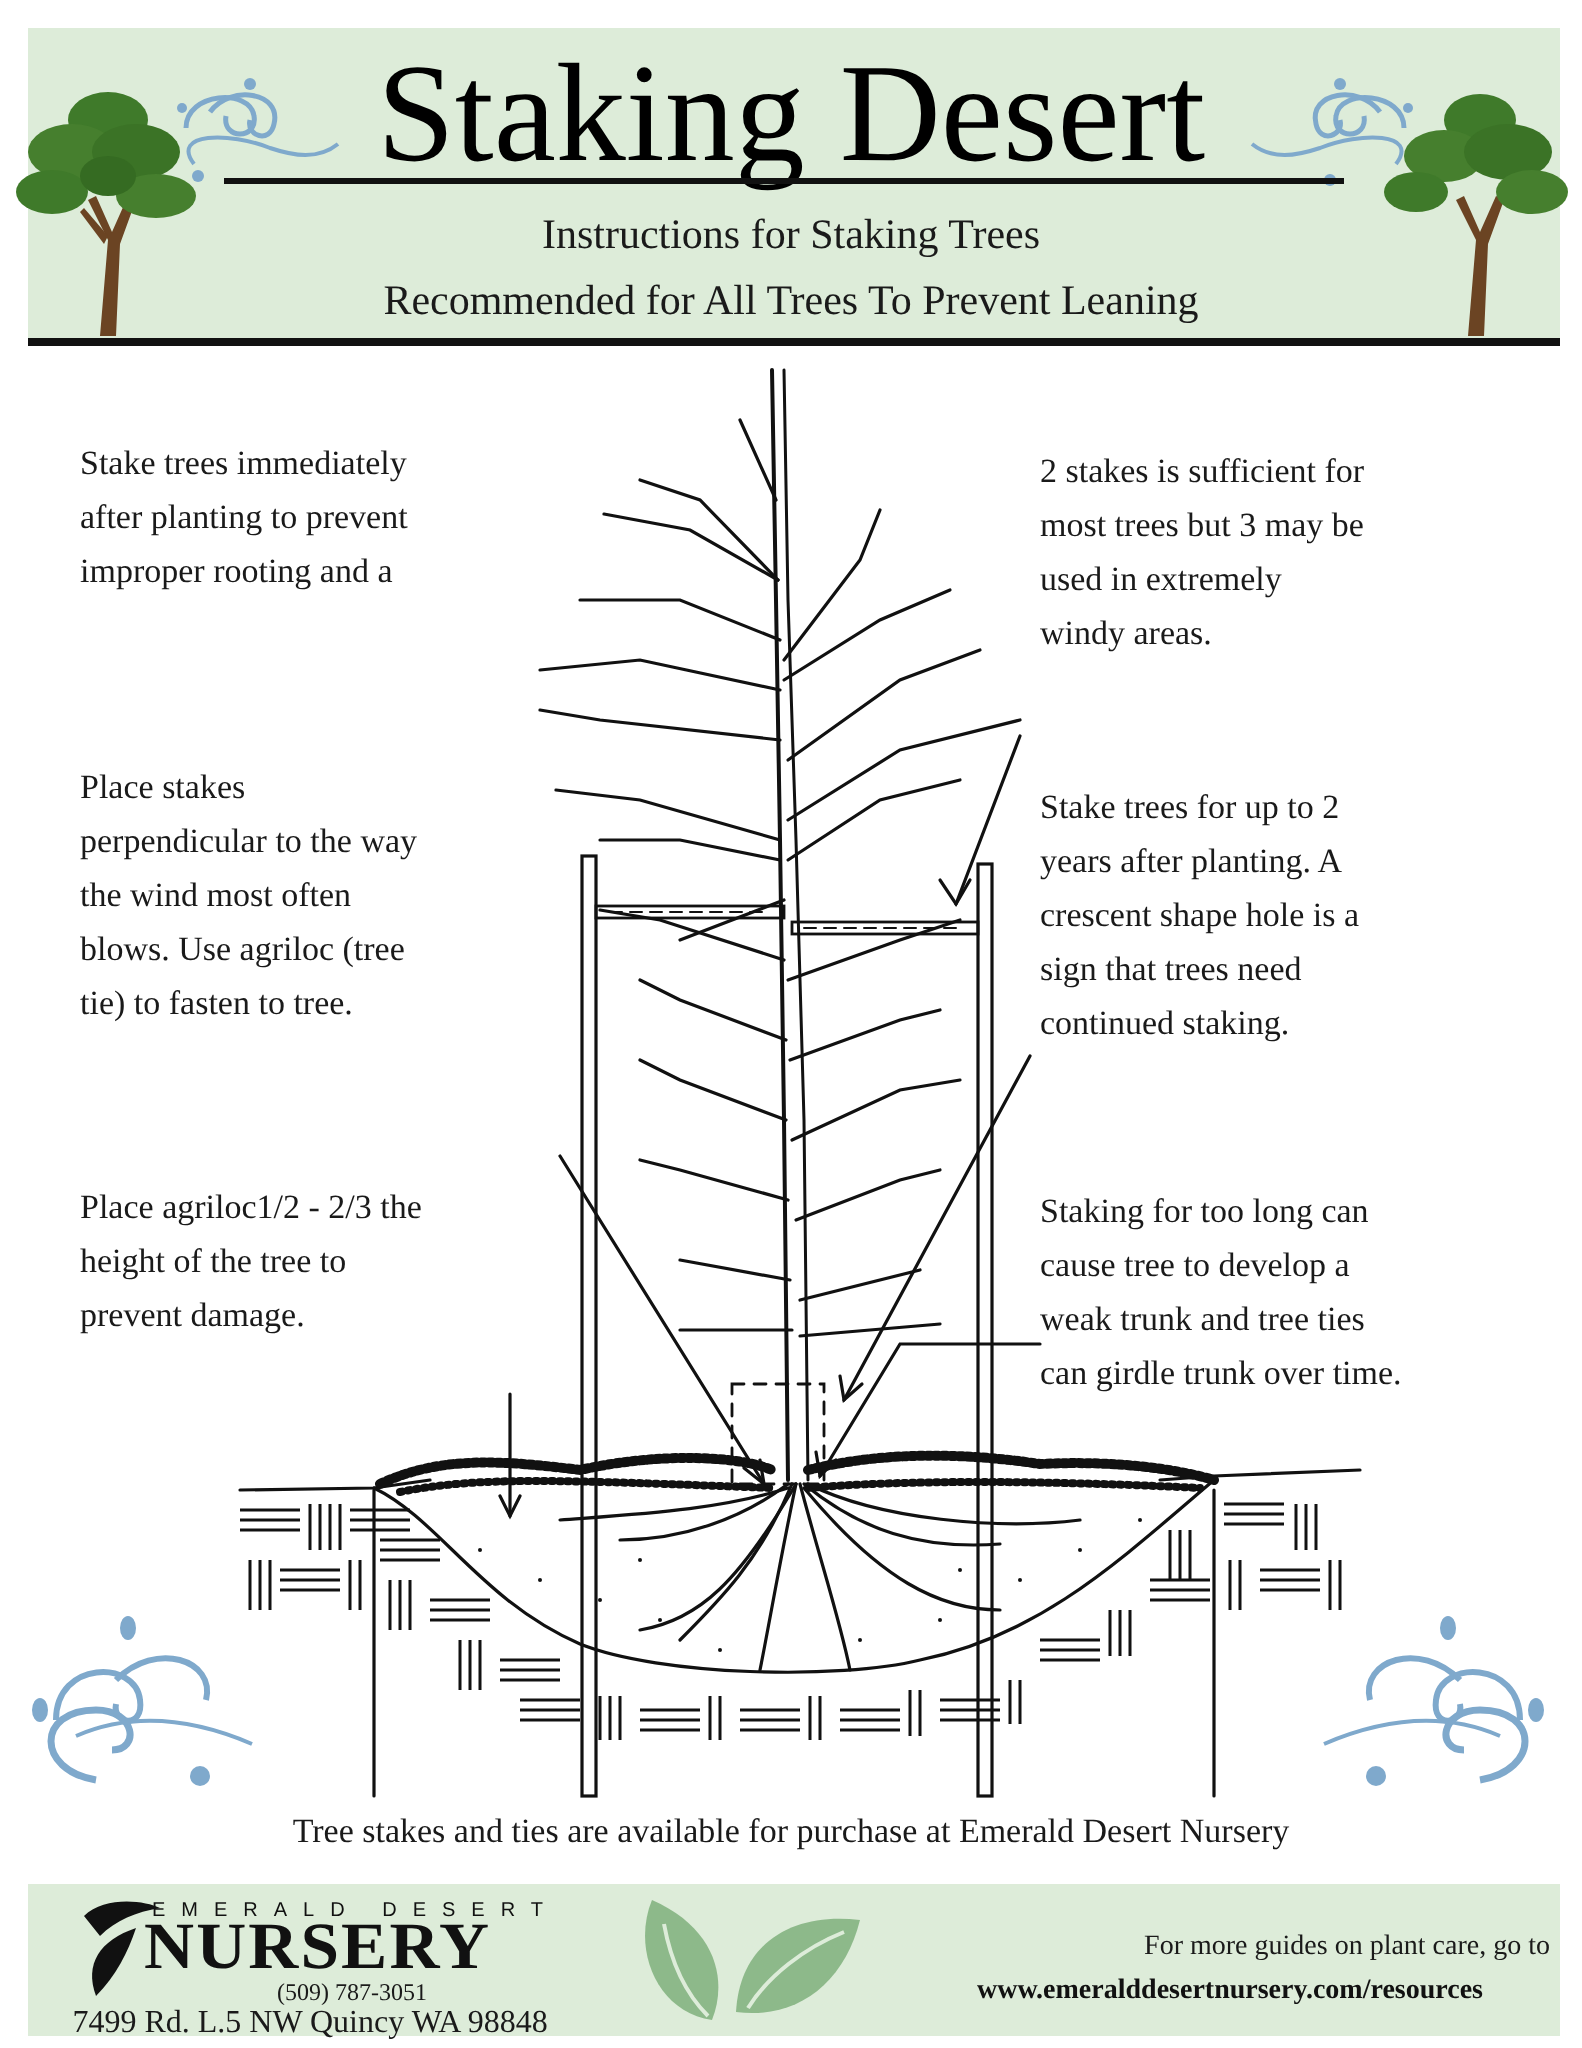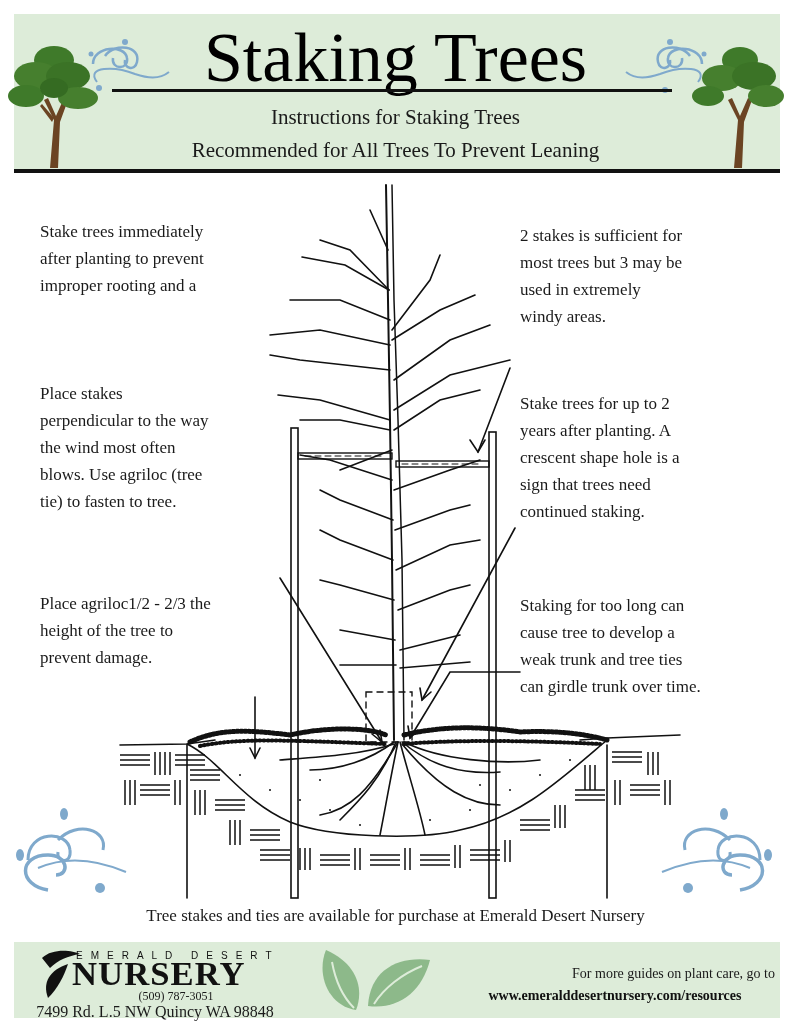--- a/index.html
+++ b/index.html
@@ -66,21 +66,21 @@
 
 <svg style="position:absolute;left:690px;top:40px" width="96" height="130" viewBox="0 0 96 130">
   <path d="M44 128 L48 80 L38 60 L42 58 L50 76 L58 58 L62 60 L54 82 L52 128 Z" fill="#6b4423"></path>
   <ellipse cx="50" cy="20" rx="18" ry="13" fill="#3f7a2a"></ellipse>
   <ellipse cx="32" cy="38" rx="20" ry="13" fill="#467f2e"></ellipse>
   <ellipse cx="64" cy="36" rx="22" ry="14" fill="#3b7326"></ellipse>
   <ellipse cx="18" cy="56" rx="16" ry="10" fill="#3f7a2a"></ellipse>
   <ellipse cx="76" cy="56" rx="18" ry="11" fill="#467f2e"></ellipse>
 </svg>
 
-<div class="title">Staking Trees</div>
+<div class="title">Staking Desert</div>
 <div class="title-rule"></div>
 <div class="subtitle s1">Instructions for Staking Trees</div>
 <div class="subtitle s2">Recommended for All Trees To Prevent Leaning</div>
 <div class="header-bottom-rule"></div>
 
 <svg class="diagram" viewBox="0 175 791 730" width="791" height="730">
   <g stroke="#111" fill="none" stroke-width="1.6" stroke-linecap="round">
 
     <path d="M386 185 L388 300 L390 420 L392 560 L394 740" stroke-width="2"></path>
     <path d="M392 185 L394 300 L398 420 L402 560 L404 740" stroke-width="1.5"></path>

